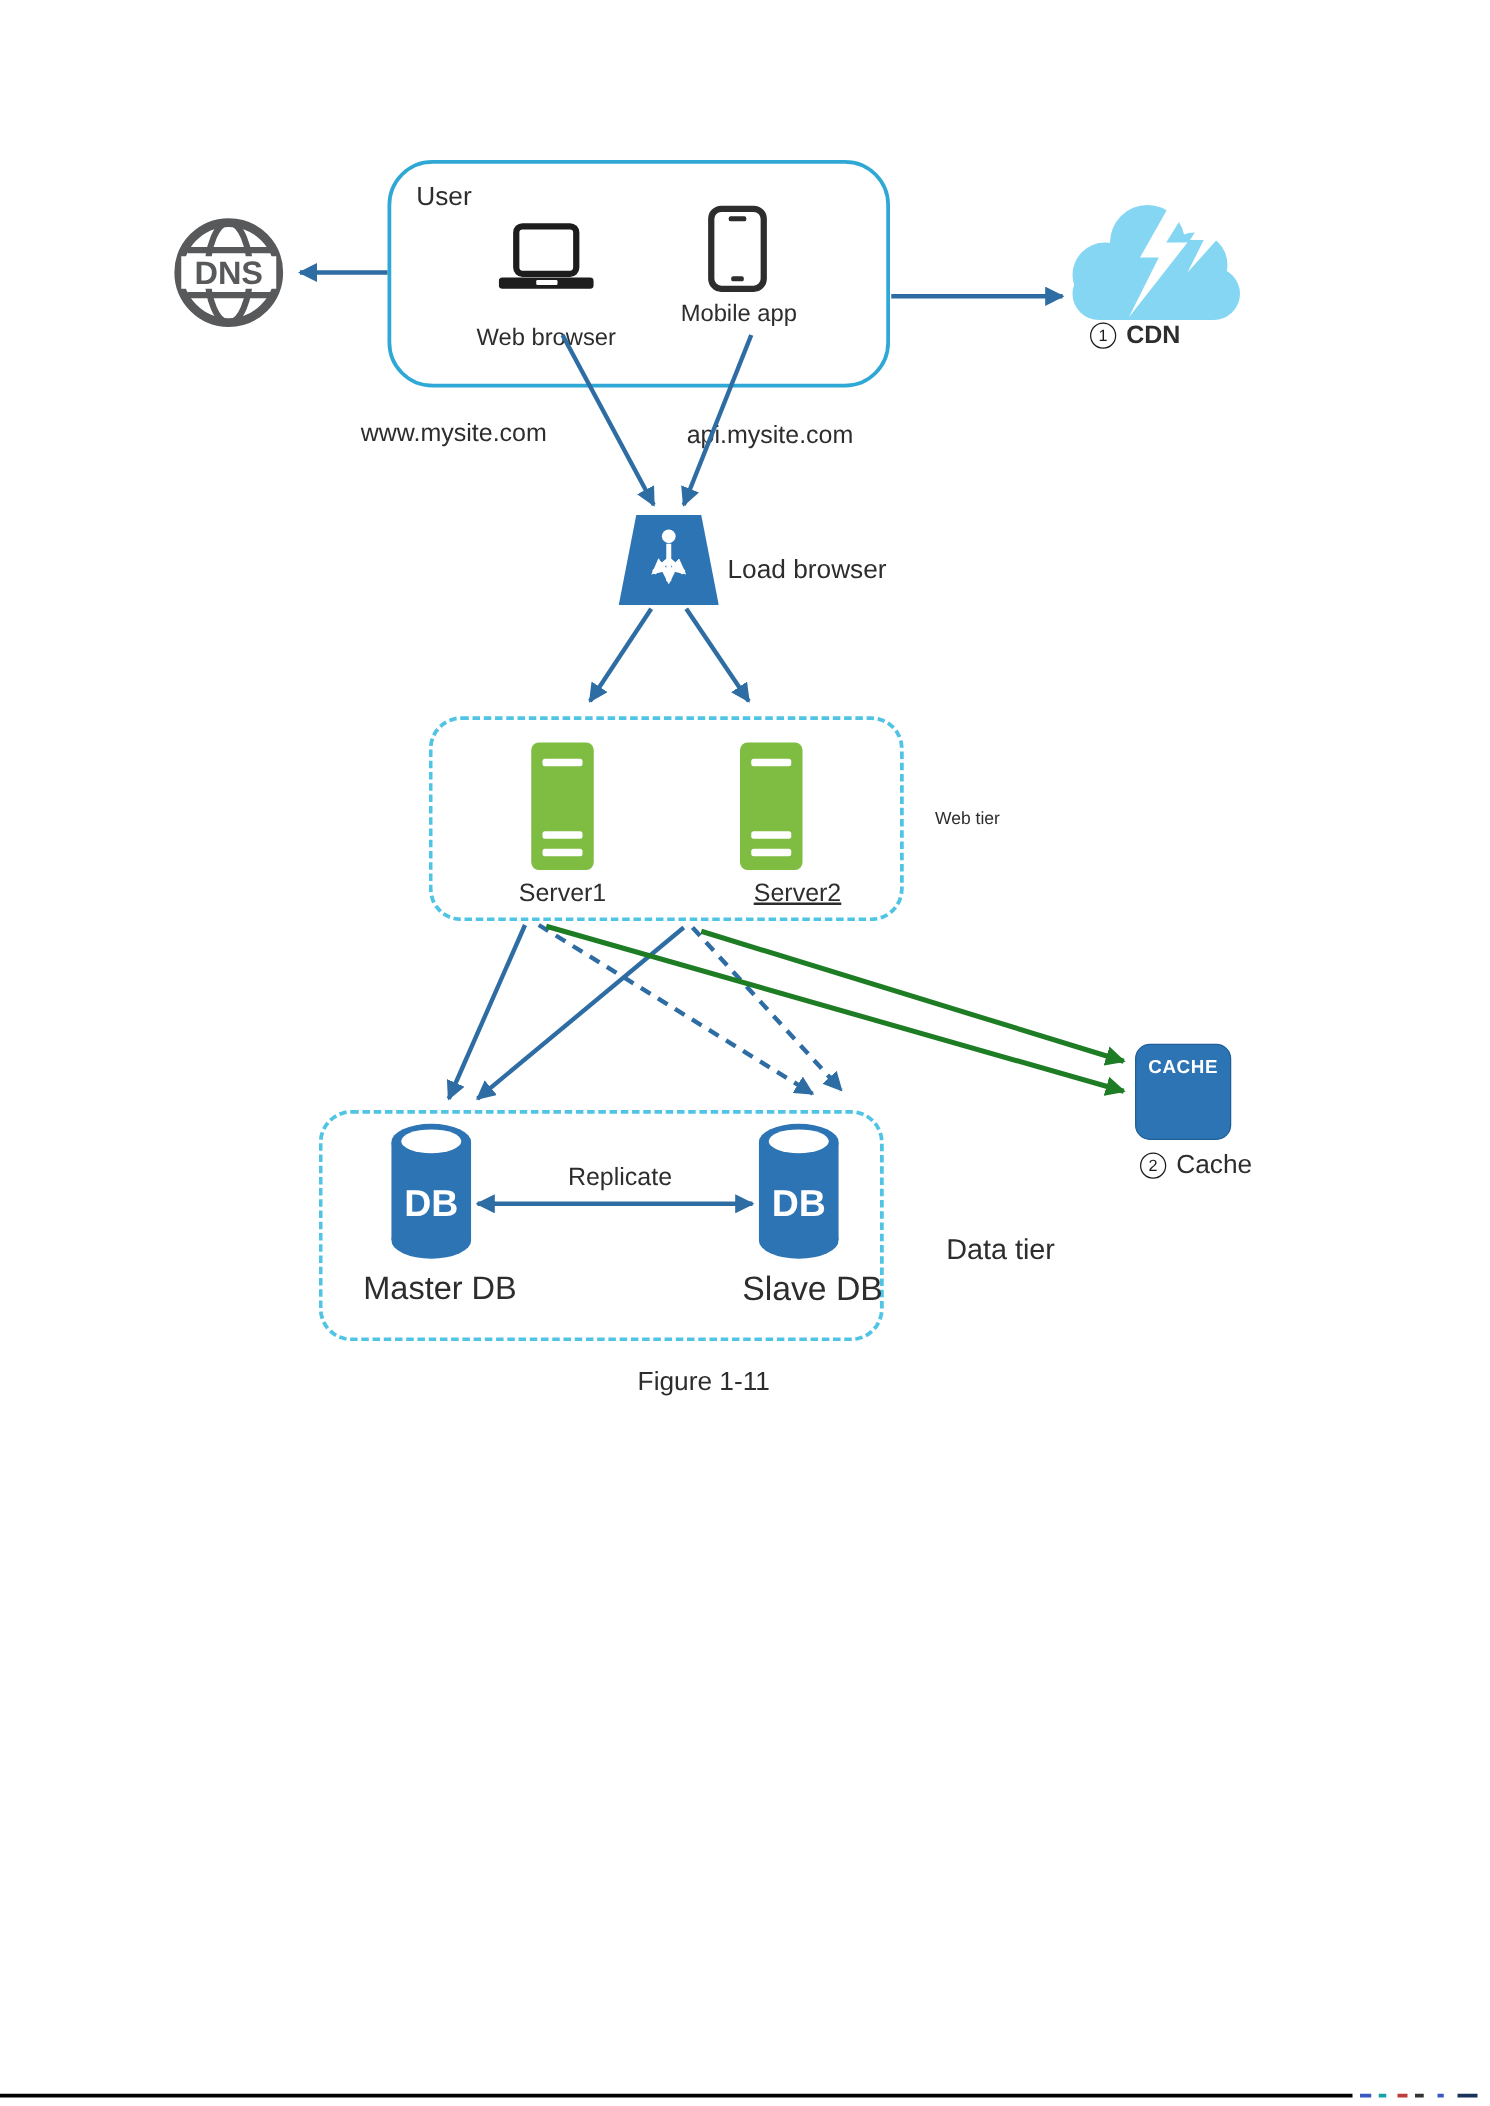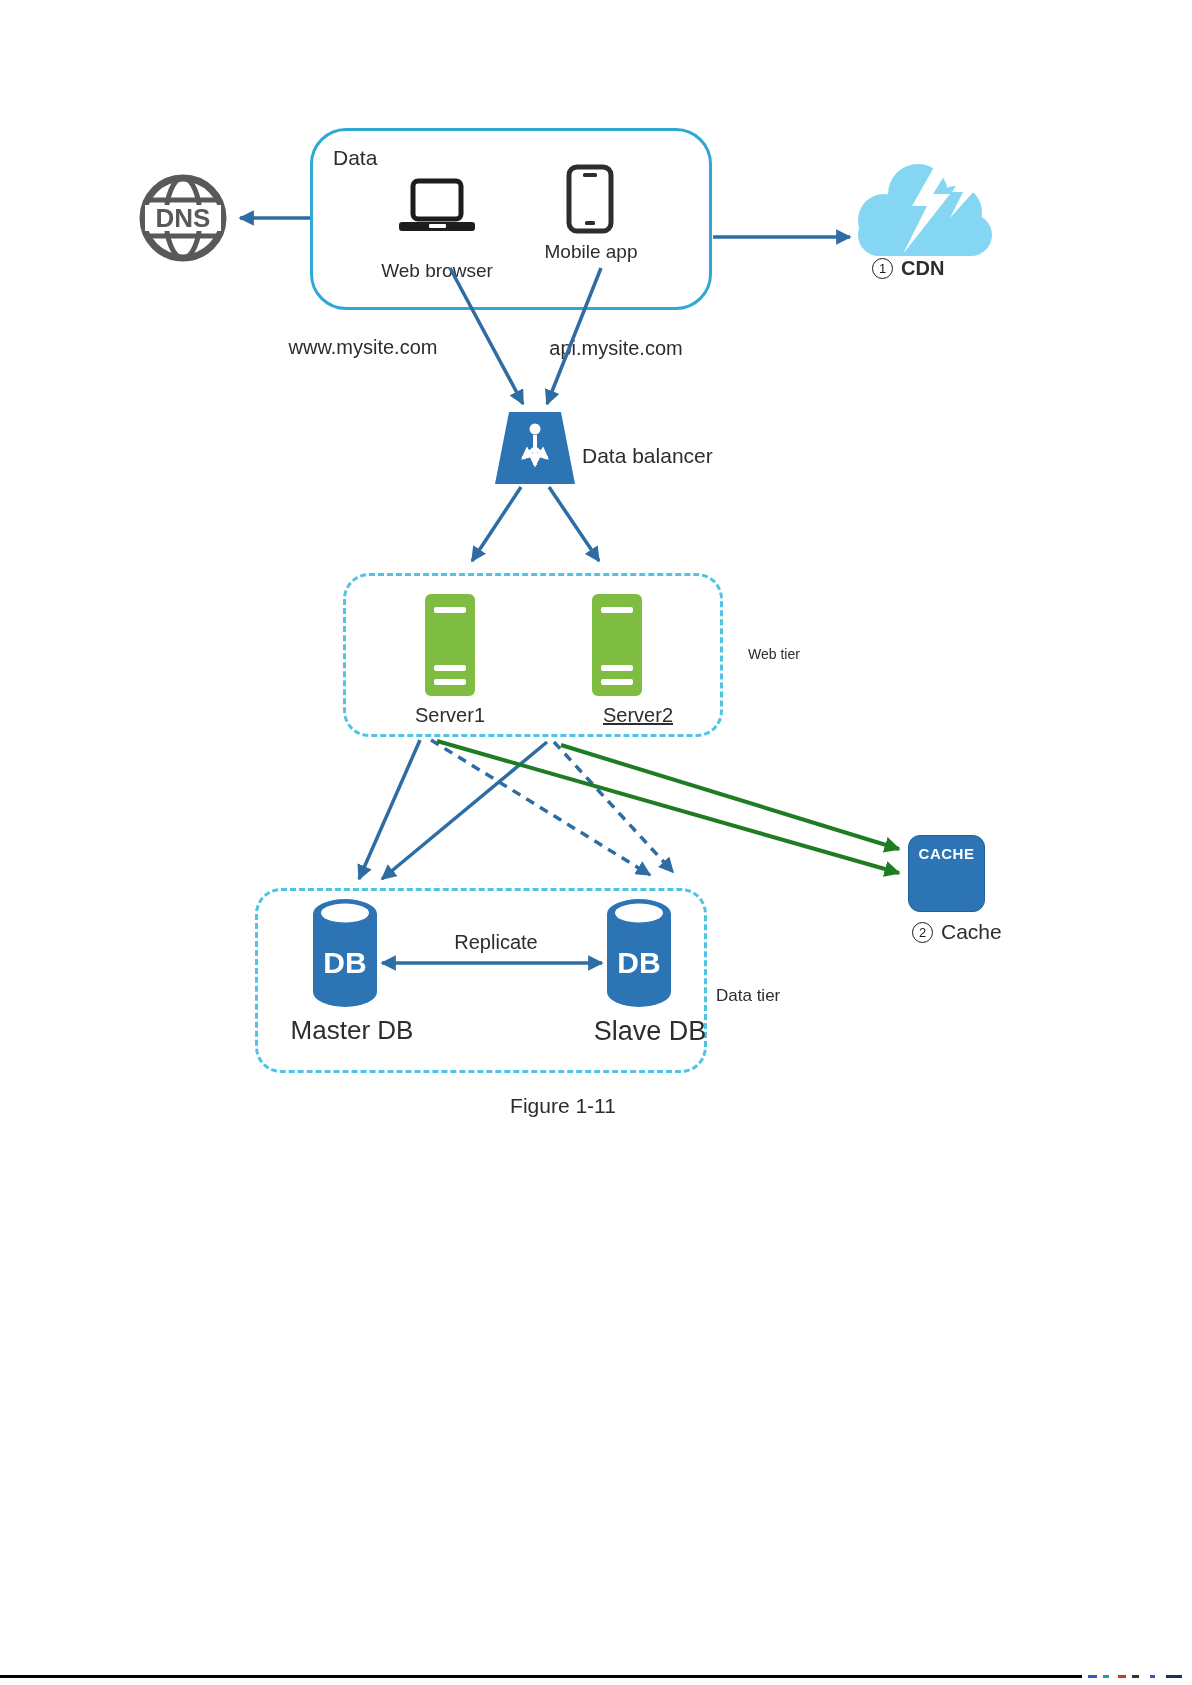--- a/index.html
+++ b/index.html
@@ -34,21 +34,21 @@
 
   <svg class="abs" style="left:137px;top:172px;" width="92" height="92" viewBox="0 0 92 92">
     <circle cx="46" cy="46" r="40" fill="none" stroke="#58595b" stroke-width="7"></circle>
     <ellipse cx="46" cy="46" rx="17" ry="40" fill="none" stroke="#58595b" stroke-width="5"></ellipse>
     <line x1="13" y1="28" x2="79" y2="28" stroke="#58595b" stroke-width="5"></line>
     <line x1="13" y1="64" x2="79" y2="64" stroke="#58595b" stroke-width="5"></line>
     <rect x="8" y="33" width="76" height="26" fill="#ffffff"></rect>
     <text x="46" y="55" text-anchor="middle" font-size="26" font-weight="bold" fill="#58595b">DNS</text>
   </svg>
 
-  <div class="lbl" style="left:333px;top:146px;font-size:21px;">Data</div>
+  <div class="lbl" style="left:333px;top:146px;font-size:21px;">User</div>
 
   <svg class="abs" style="left:399px;top:178px;" width="76" height="54" viewBox="0 0 76 54">
     <rect x="14" y="3" width="48" height="38" rx="5" fill="#ffffff" stroke="#1d1d1d" stroke-width="5"></rect>
     <rect x="0" y="44" width="76" height="9" rx="3" fill="#1d1d1d"></rect>
     <rect x="30" y="46" width="17" height="4" rx="1" fill="#ffffff"></rect>
   </svg>
   <div class="lbl ctr" style="left:437px;top:240px;font-size:19px;margin-top:20px;">Web browser</div>
 
   <svg class="abs" style="left:566px;top:164px;" width="48" height="70" viewBox="0 0 48 70">
     <rect x="3" y="3" width="42" height="64" rx="8" fill="#ffffff" stroke="#2d2d2d" stroke-width="5"></rect>
@@ -79,21 +79,21 @@
         <path d="M0,0 L10,5 L0,10 Z" fill="#ffffff"></path>
       </marker>
     </defs>
     <polygon points="14,0 66,0 80,72 0,72" fill="#2d74b5"></polygon>
     <circle cx="40" cy="17" r="5.5" fill="#ffffff"></circle>
     <line x1="40" y1="23" x2="40" y2="36" stroke="#ffffff" stroke-width="4"></line>
     <line x1="40" y1="36" x2="28" y2="46" stroke="#ffffff" stroke-width="4" marker-end="url(#ah-w)"></line>
     <line x1="40" y1="36" x2="52" y2="46" stroke="#ffffff" stroke-width="4" marker-end="url(#ah-w)"></line>
     <line x1="40" y1="36" x2="40" y2="53" stroke="#ffffff" stroke-width="4" marker-end="url(#ah-w)"></line>
   </svg>
-  <div class="lbl" style="left:582px;top:444px;font-size:21px;">Data balancer</div>
+  <div class="lbl" style="left:582px;top:444px;font-size:21px;">Load browser</div>
 
   <div class="server" style="left:425px;top:594px;width:50px;height:102px;">
     <div class="bar" style="top:13px;"></div>
     <div class="bar" style="top:71px;"></div>
     <div class="bar" style="top:85px;"></div>
   </div>
   <div class="server" style="left:592px;top:594px;width:50px;height:102px;">
     <div class="bar" style="top:13px;"></div>
     <div class="bar" style="top:71px;"></div>
     <div class="bar" style="top:85px;"></div>
@@ -120,21 +120,21 @@
   <svg class="abs" style="left:607px;top:898px;" width="64" height="110" viewBox="0 0 64 110">
     <rect x="0" y="16" width="64" height="78" fill="#2d74b5"></rect>
     <ellipse cx="32" cy="94" rx="32" ry="15" fill="#2d74b5"></ellipse>
     <ellipse cx="32" cy="16" rx="32" ry="15" fill="#2d74b5"></ellipse>
     <ellipse cx="32" cy="15" rx="24" ry="9.5" fill="#ffffff"></ellipse>
     <text x="32" y="75" text-anchor="middle" font-size="30" font-weight="bold" fill="#ffffff">DB</text>
   </svg>
   <div class="lbl ctr" style="left:352px;top:1016px;font-size:26px;">Master DB</div>
   <div class="lbl ctr" style="left:650px;top:1016px;font-size:27px;">Slave DB</div>
   <div class="lbl ctr" style="left:496px;top:931px;">Replicate</div>
-  <div class="lbl" style="left:716px;top:986px;font-size:17px;">Data tier</div>
+  <div class="lbl" style="left:757px;top:986px;font-size:23px;">Data tier</div>
 
   <div class="lbl ctr" style="left:563px;top:1094px;font-size:21px;">Figure 1-11</div>
 
   <svg class="abs" style="left:0;top:0;pointer-events:none;" width="1192" height="1685" viewBox="0 0 1192 1685">
     <defs>
       <marker id="ah-b" viewBox="0 0 10 10" refX="9" refY="5" markerWidth="4.4" markerHeight="4.4" orient="auto-start-reverse">
         <path d="M0,0 L10,5 L0,10 Z" fill="#2e6da3"></path>
       </marker>
       <marker id="ah-g" viewBox="0 0 10 10" refX="9" refY="5" markerWidth="4.0" markerHeight="4.0" orient="auto">
         <path d="M0,0 L10,5 L0,10 Z" fill="#1e7c24"></path>

